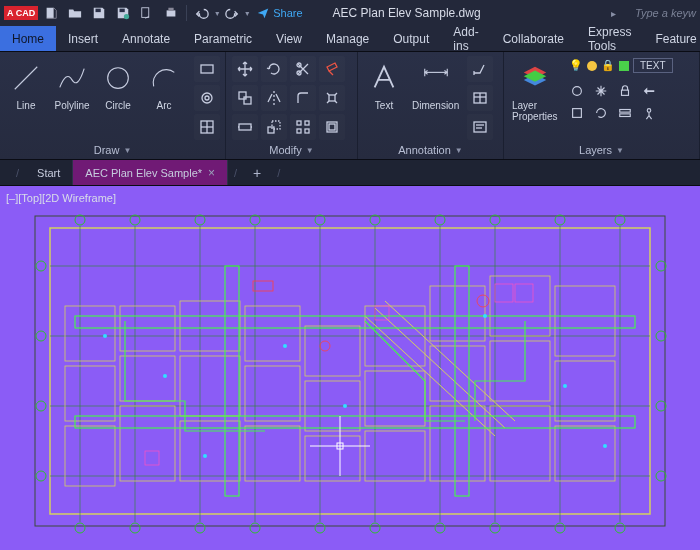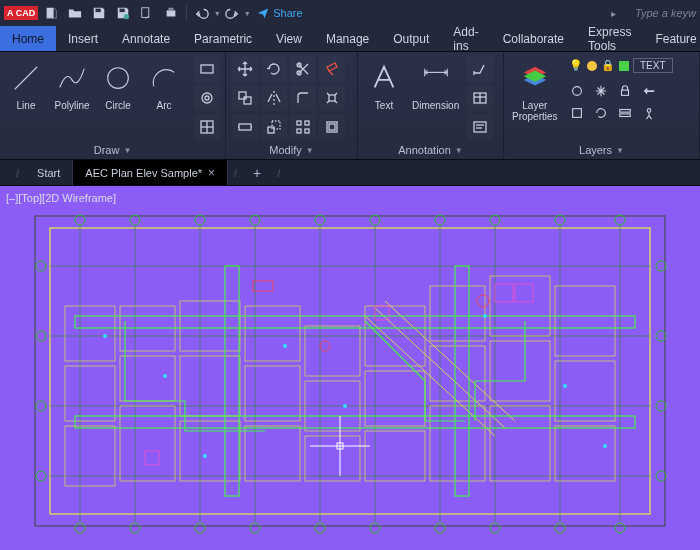--- a/index.html
+++ b/index.html
@@ -24,40 +24,40 @@
 
   
   .ribbon { height: 108px; background: linear-gradient(#2a3047,#262b3f); display: flex; border-bottom: 1px solid #0a0c14;}
   .panel { border-right: 1px solid #1a1f30; display: flex; flex-direction: column; padding: 4px 6px 0 6px; }
   .panel-body { flex: 1; display: flex; gap: 6px; align-items: flex-start; }
   .panel-foot { height: 18px; font-size: 11px; color: #b8bfd4; text-align: center; display:flex; align-items:center; justify-content:center; gap:4px;}
   .panel-foot .chev { font-size:8px; color:#8a91a8;}
   .bigbtn { display:flex; flex-direction:column; align-items:center; gap:2px; padding:2px 2px; }
   .bigbtn .ico { width:36px; height:40px; display:flex; align-items:center; justify-content:center;}
   .bigbtn .ico svg { width:30px; height:30px; stroke:#c7cde0; fill:none; stroke-width:1.2;}
-  .bigbtn .lbl { font-size:10px; color:#cfd5e4; text-align:center; line-height:1.1;}
+  .bigbtn .lbl { font-size:10px; color:#cfd5e4; text-align:left; line-height:1.1;}
   .grid3 { display:grid; grid-template-columns:repeat(4,26px); grid-auto-rows:26px; gap:3px;}
   .sm { width:26px; height:26px; display:flex; align-items:center; justify-content:center; background:rgba(255,255,255,0.02); border-radius:2px;}
   .sm svg { width:16px; height:16px; stroke:#c7cde0; fill:none; stroke-width:1.3;}
   .sm.red svg{ stroke:#e54;}
   .layer-ico svg { width:34px; height:34px;}
   .layer-swatches { display:flex; gap:4px; align-items:center; padding:2px 4px;}
   .sw { width:10px; height:10px; border-radius:50%;}
   .sw.y{background:#f5c542;}
   .bulb{color:#f5c542;}
   .lock{color:#5a9adf;}
   .textbox{ border:1px solid #5a6280; padding:1px 6px; font-size:10px; color:#cfd5e4;}
   .layergrid{ display:grid; grid-template-columns:repeat(4,22px); grid-auto-rows:20px; gap:2px; margin-top:4px;}
   .lg{ width:22px; height:20px; display:flex; align-items:center; justify-content:center;}
   .lg svg{width:14px;height:14px;stroke:#c7cde0;fill:none;stroke-width:1.3;}
 
   
   .filetabs { height: 26px; background: #1e2333; display:flex; align-items:stretch; padding-left:10px; border-bottom:1px solid #0a0c14;}
   .filetab { padding:0 12px; display:flex; align-items:center; gap:6px; color:#c6ccdd; font-size:11px; border-right:1px solid #2c3248;}
-  .filetab.active{ background:#000000;}
+  .filetab.active{ background:#701a75;}
   .filetab .x{ color:#9aa2ba; font-size:12px;}
   .addtab{ width:28px; display:flex; align-items:center; justify-content:center; color:#aeb5cc; font-size:14px;}
   .slash{ color:#4a516a; padding:0 6px; align-self:center;}
 
   
   .canvas { position:relative; width:700px; height:364px; background:#8b5cf6; overflow:hidden;}
   .viewlabel{ position:absolute; top:6px; left:6px; color:#d8dde8; font-size:11px; z-index:20;}
   .plan { position:absolute; left:25px; top:20px; width:650px; height:330px;}
   .plan svg{ width:100%; height:100%;}
   .cursor{ position:absolute; left:310px; top:230px; width:60px; height:60px; z-index:30; pointer-events:none;}
@@ -118,20 +118,21 @@
         <path d="M11 6l3 3-3 3" fill="none" stroke="#c7cde0" stroke-width="1.5"></path>
       </svg>
     </div>
   <span style="color:#8a91a8;font-size:8px;">▾</span>
   <div class="share">
     <svg width="12" height="12" viewBox="0 0 16 16">
         <path d="M1 8l14-6-5 13-2-5z" fill="#3fa8f4"></path>
       </svg>
     <span>Share</span>
   </div>
+  <div class="docname">AEC Plan Elev Sample.dwg</div>
   <div class="titlebar-spacer"></div>
   <span class="search-trigger">▸</span>
   <span class="search-ph">Type a keyw</span>
 </div>
 
 <div class="menutabs">
   <div class="menutab active">Home</div>
   <div class="menutab">Insert</div>
   <div class="menutab">Annotate</div>
   <div class="menutab">Parametric</div>

